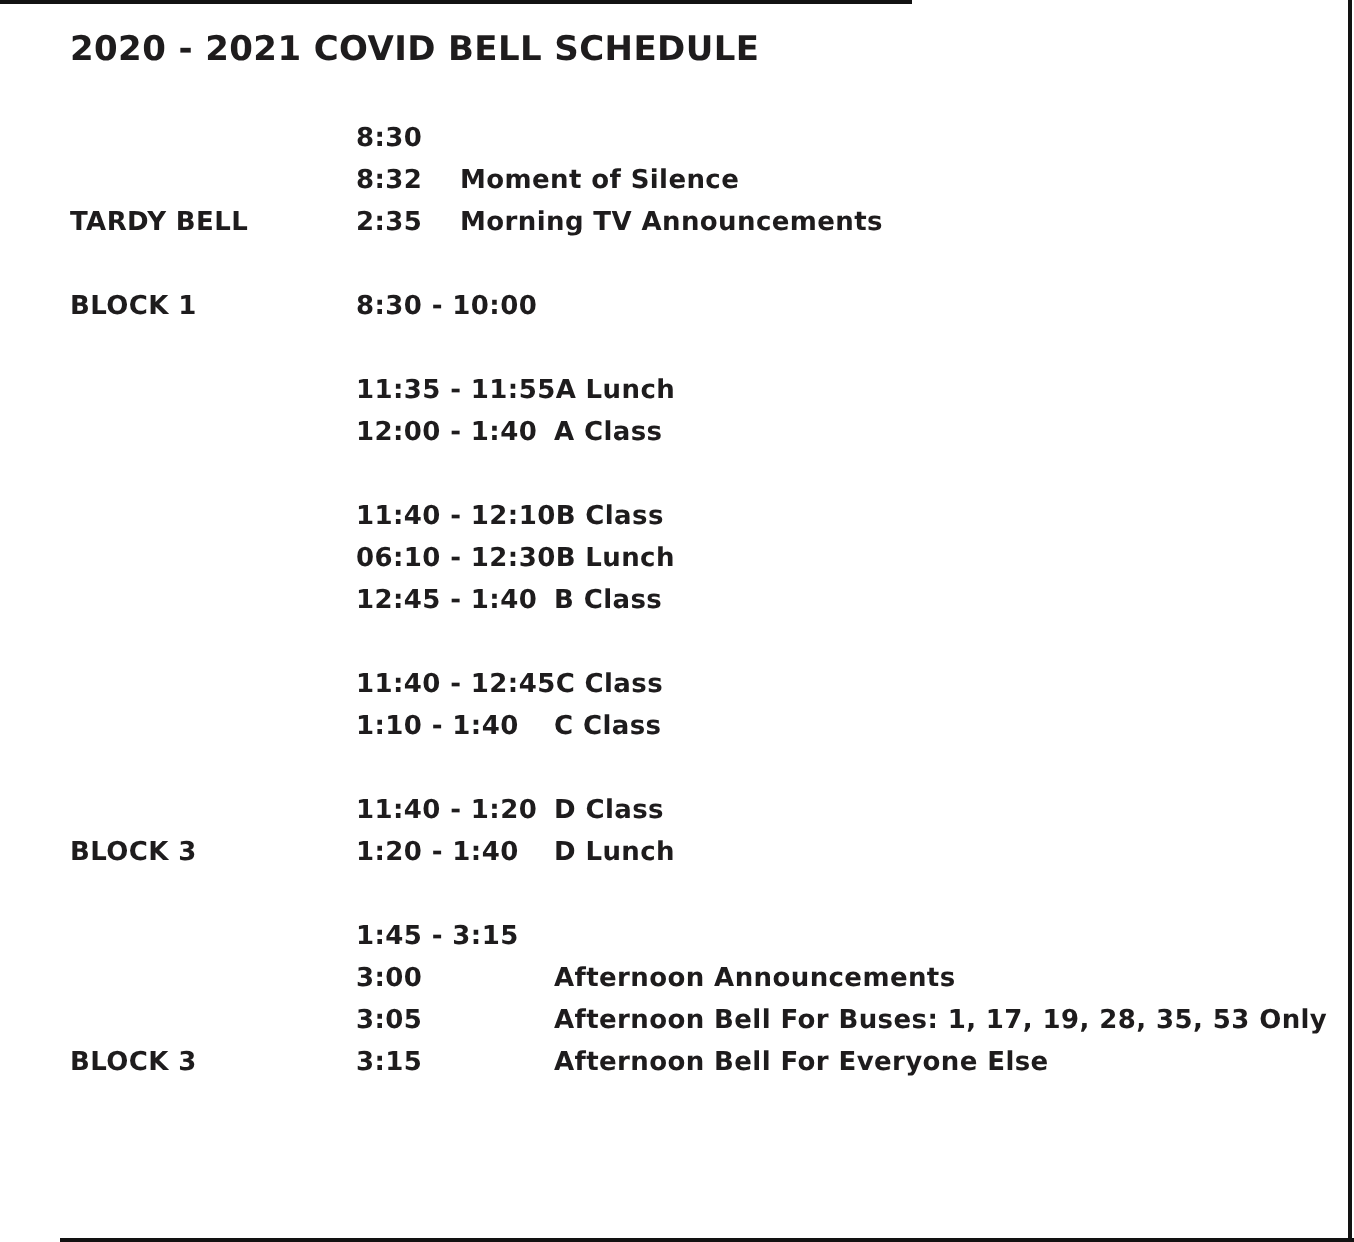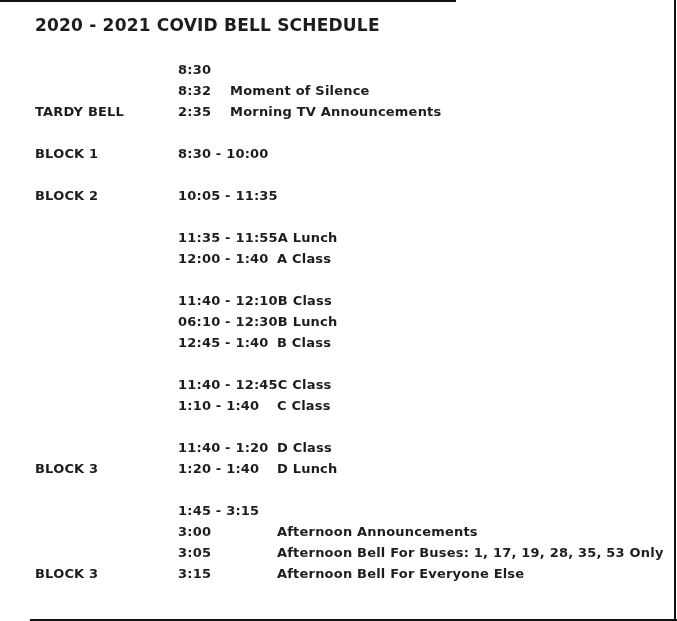--- a/index.html
+++ b/index.html
@@ -115,31 +115,20 @@
           <div class="lines-col">
             <div class="group">
               <div class="line">
                 <span class="time">8:30 - 10:00</span>
                 <span class="desc"></span>
               </div>
             </div>
           </div>
         </div>
         <div class="section">
-          <div class="label-col">BLOCK 2</div>
-          <div class="lines-col">
-            <div class="group">
-              <div class="line">
-                <span class="time">10:05 - 11:35</span>
-                <span class="desc"></span>
-              </div>
-            </div>
-          </div>
-        </div>
-        <div class="section">
           <div class="label-col">BLOCK 3</div>
           <div class="lines-col">
             <div class="group">
               <div class="line">
                 <span class="time">11:35 - 11:55</span>
                 <span class="desc">A Lunch</span>
               </div>
               <div class="line">
                 <span class="time">12:00 - 1:40</span>
                 <span class="desc">A Class</span>

